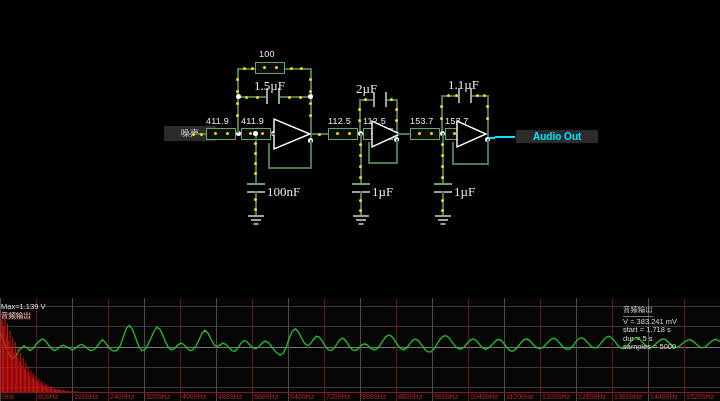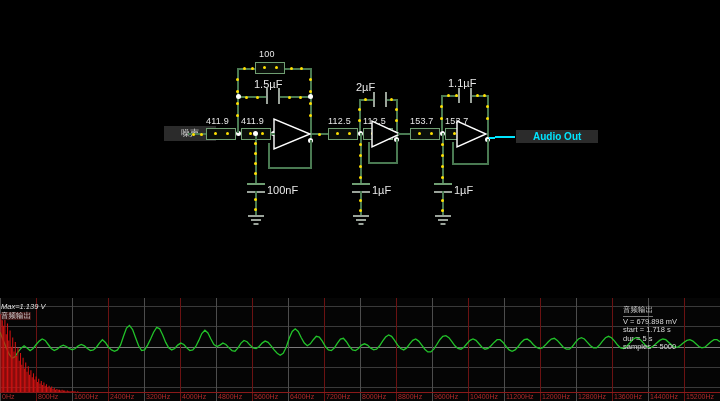--- a/index.html
+++ b/index.html
@@ -20,21 +20,21 @@
   .res{position:absolute;height:12px;border:1.6px solid #6f9e72;background:#0a0f0a;box-sizing:border-box;}
   .res .rdot{position:absolute;top:3.2px;width:3px;height:3px;background:#ffe000;border-radius:50%;}
   .rlabel{position:absolute;color:#e8e8e8;font-size:9px;font-family:"Liberation Sans",sans-serif;white-space:nowrap;letter-spacing:.2px;}
 
   
   .cap{position:absolute;}
   .cap .plate{position:absolute;background:#9aa39a;}
   .cap.vert .plate{height:2px;left:0;}
   .cap.horiz .plate{width:2px;top:0;}
   .cap .topplate{background:#6f9e72;}
-  .clabel{position:absolute;color:#e8e8e8;font-size:11px;white-space:nowrap;}
+  .clabel{position:absolute;color:#e8e8e8;font-size:13px;white-space:nowrap;font-family:Liberation Serif, serif;}
 
   
   .gnd{position:absolute;}
   .gnd i{position:absolute;display:block;background:#9aa39a;height:1.6px;left:50%;transform:translateX(-50%);}
   .opampbox{position:absolute;}
   .opampbox svg{display:block;}
 
   
   .termlabel{position:absolute;font-size:9px;padding:1px 17px;white-space:nowrap;}
   .out-label{color:#00e5ff;background:#2b2b2b;font-weight:bold;font-size:10px;}
@@ -46,21 +46,21 @@
   .gl{position:absolute;}
   .gl.hz{height:1px;width:100%;background:#3a3a3a;}
   .gl.vt{width:1px;height:100%;}
   .gl.gray{background:#4d4d4d;}
   .gl.red{background:#6b1212;}
   .xlab{position:absolute;bottom:1px;color:#b02a2a;font-size:7px;font-family:"Liberation Sans",sans-serif;white-space:nowrap;}
   .scopetext{position:absolute;font-size:7.5px;color:#d8d8d8;line-height:8.5px;white-space:nowrap;}
   #scopeleft{left:1px;top:5px;}
   #scoperight{left:623px;top:8px;}
   #scoperight .hdr{color:#cfcfcf;border-bottom:1px solid #777;display:inline-block;padding-bottom:1px;margin-bottom:1px;}
-  #scopeleft .maxv{color:#e0e0e0;font-style:italic;}
+  #scopeleft .maxv{color:#e0e0e0;}
   #scopeleft .chname{color:#d0d0d0;background:#3a1212;display:inline-block;}
   svg.trace{position:absolute;left:0;top:0;}
 </style>
 </head>
 <body>
 
 <div id="app">
 
   <div id="circuit">
 
@@ -404,20 +404,20 @@
         </g>
       </svg>
 
     <div class="scopetext" id="scopeleft">
       <div class="maxv">Max=1.139 V</div>
       <div class="chname">音频输出</div>
     </div>
 
     <div class="scopetext" id="scoperight">
       <div class="hdr">音频输出</div>
-      <div>V = 679.898 mV</div>
+      <div>V = 383.241 mV</div>
       <div>start = 1.718 s</div>
       <div>dur = 5 s</div>
       <div>samples = 5000</div>
     </div>
   </div>
 
 </div>
 
 </body></html>

